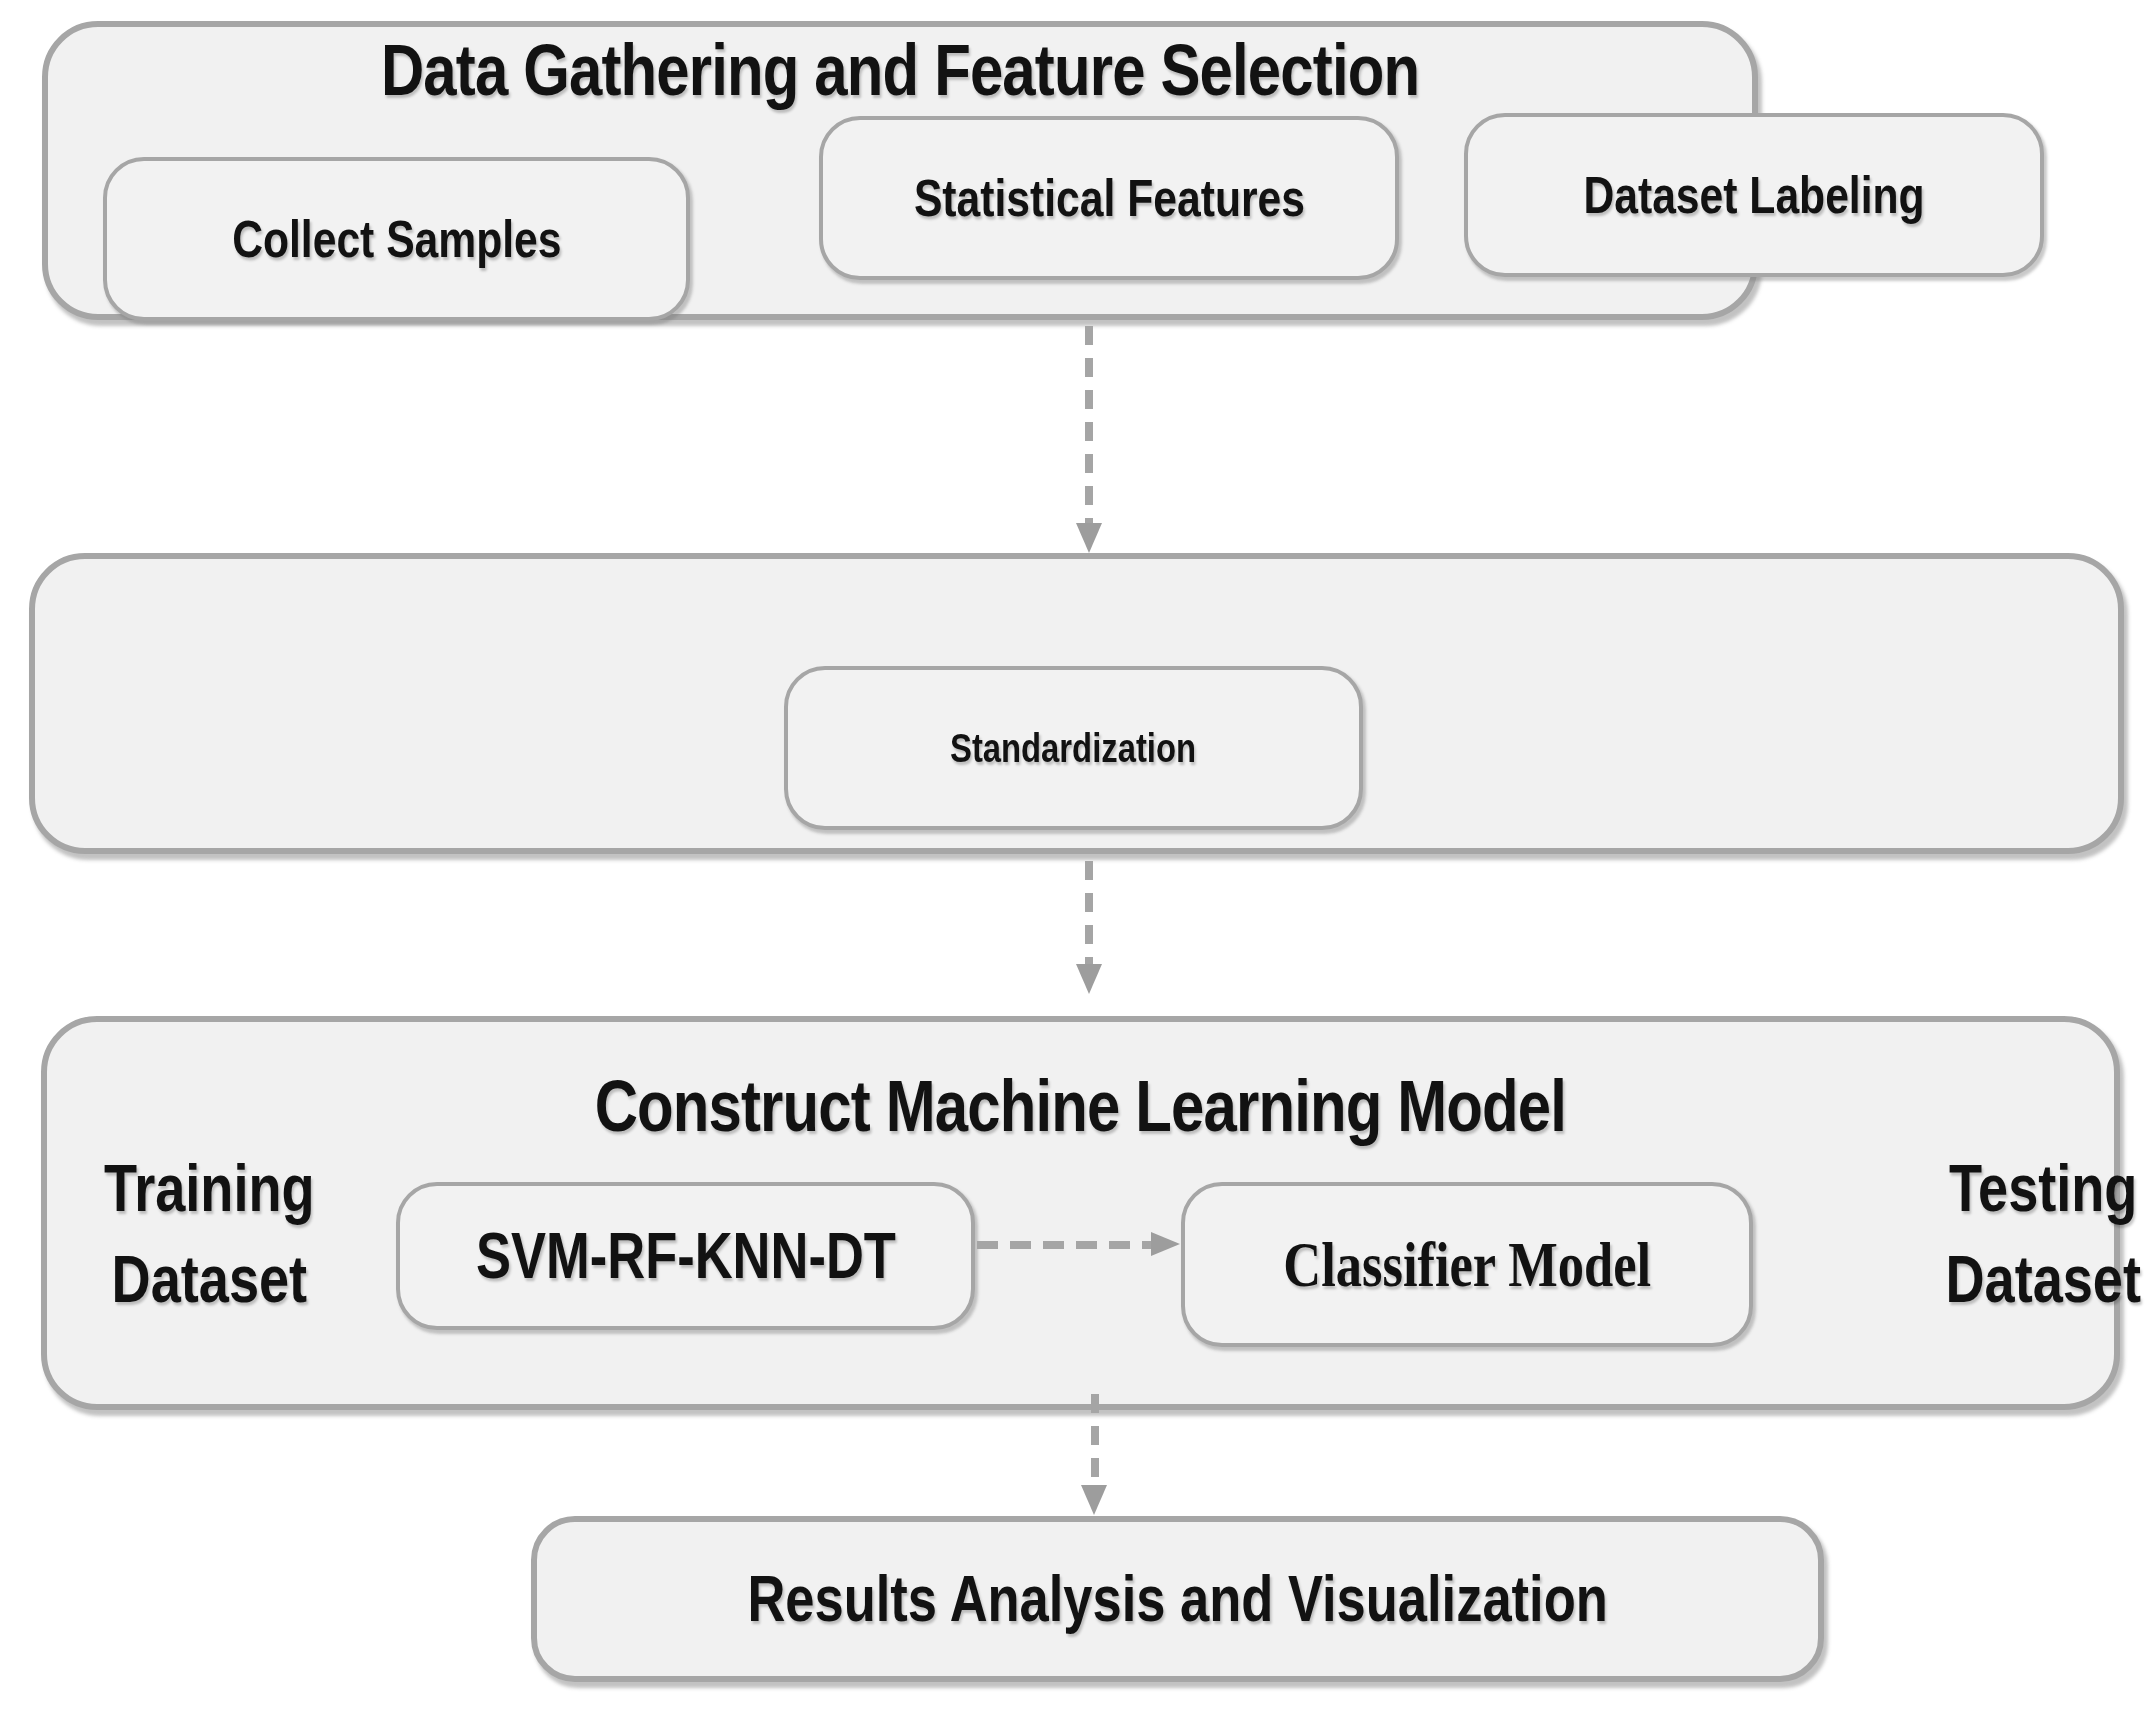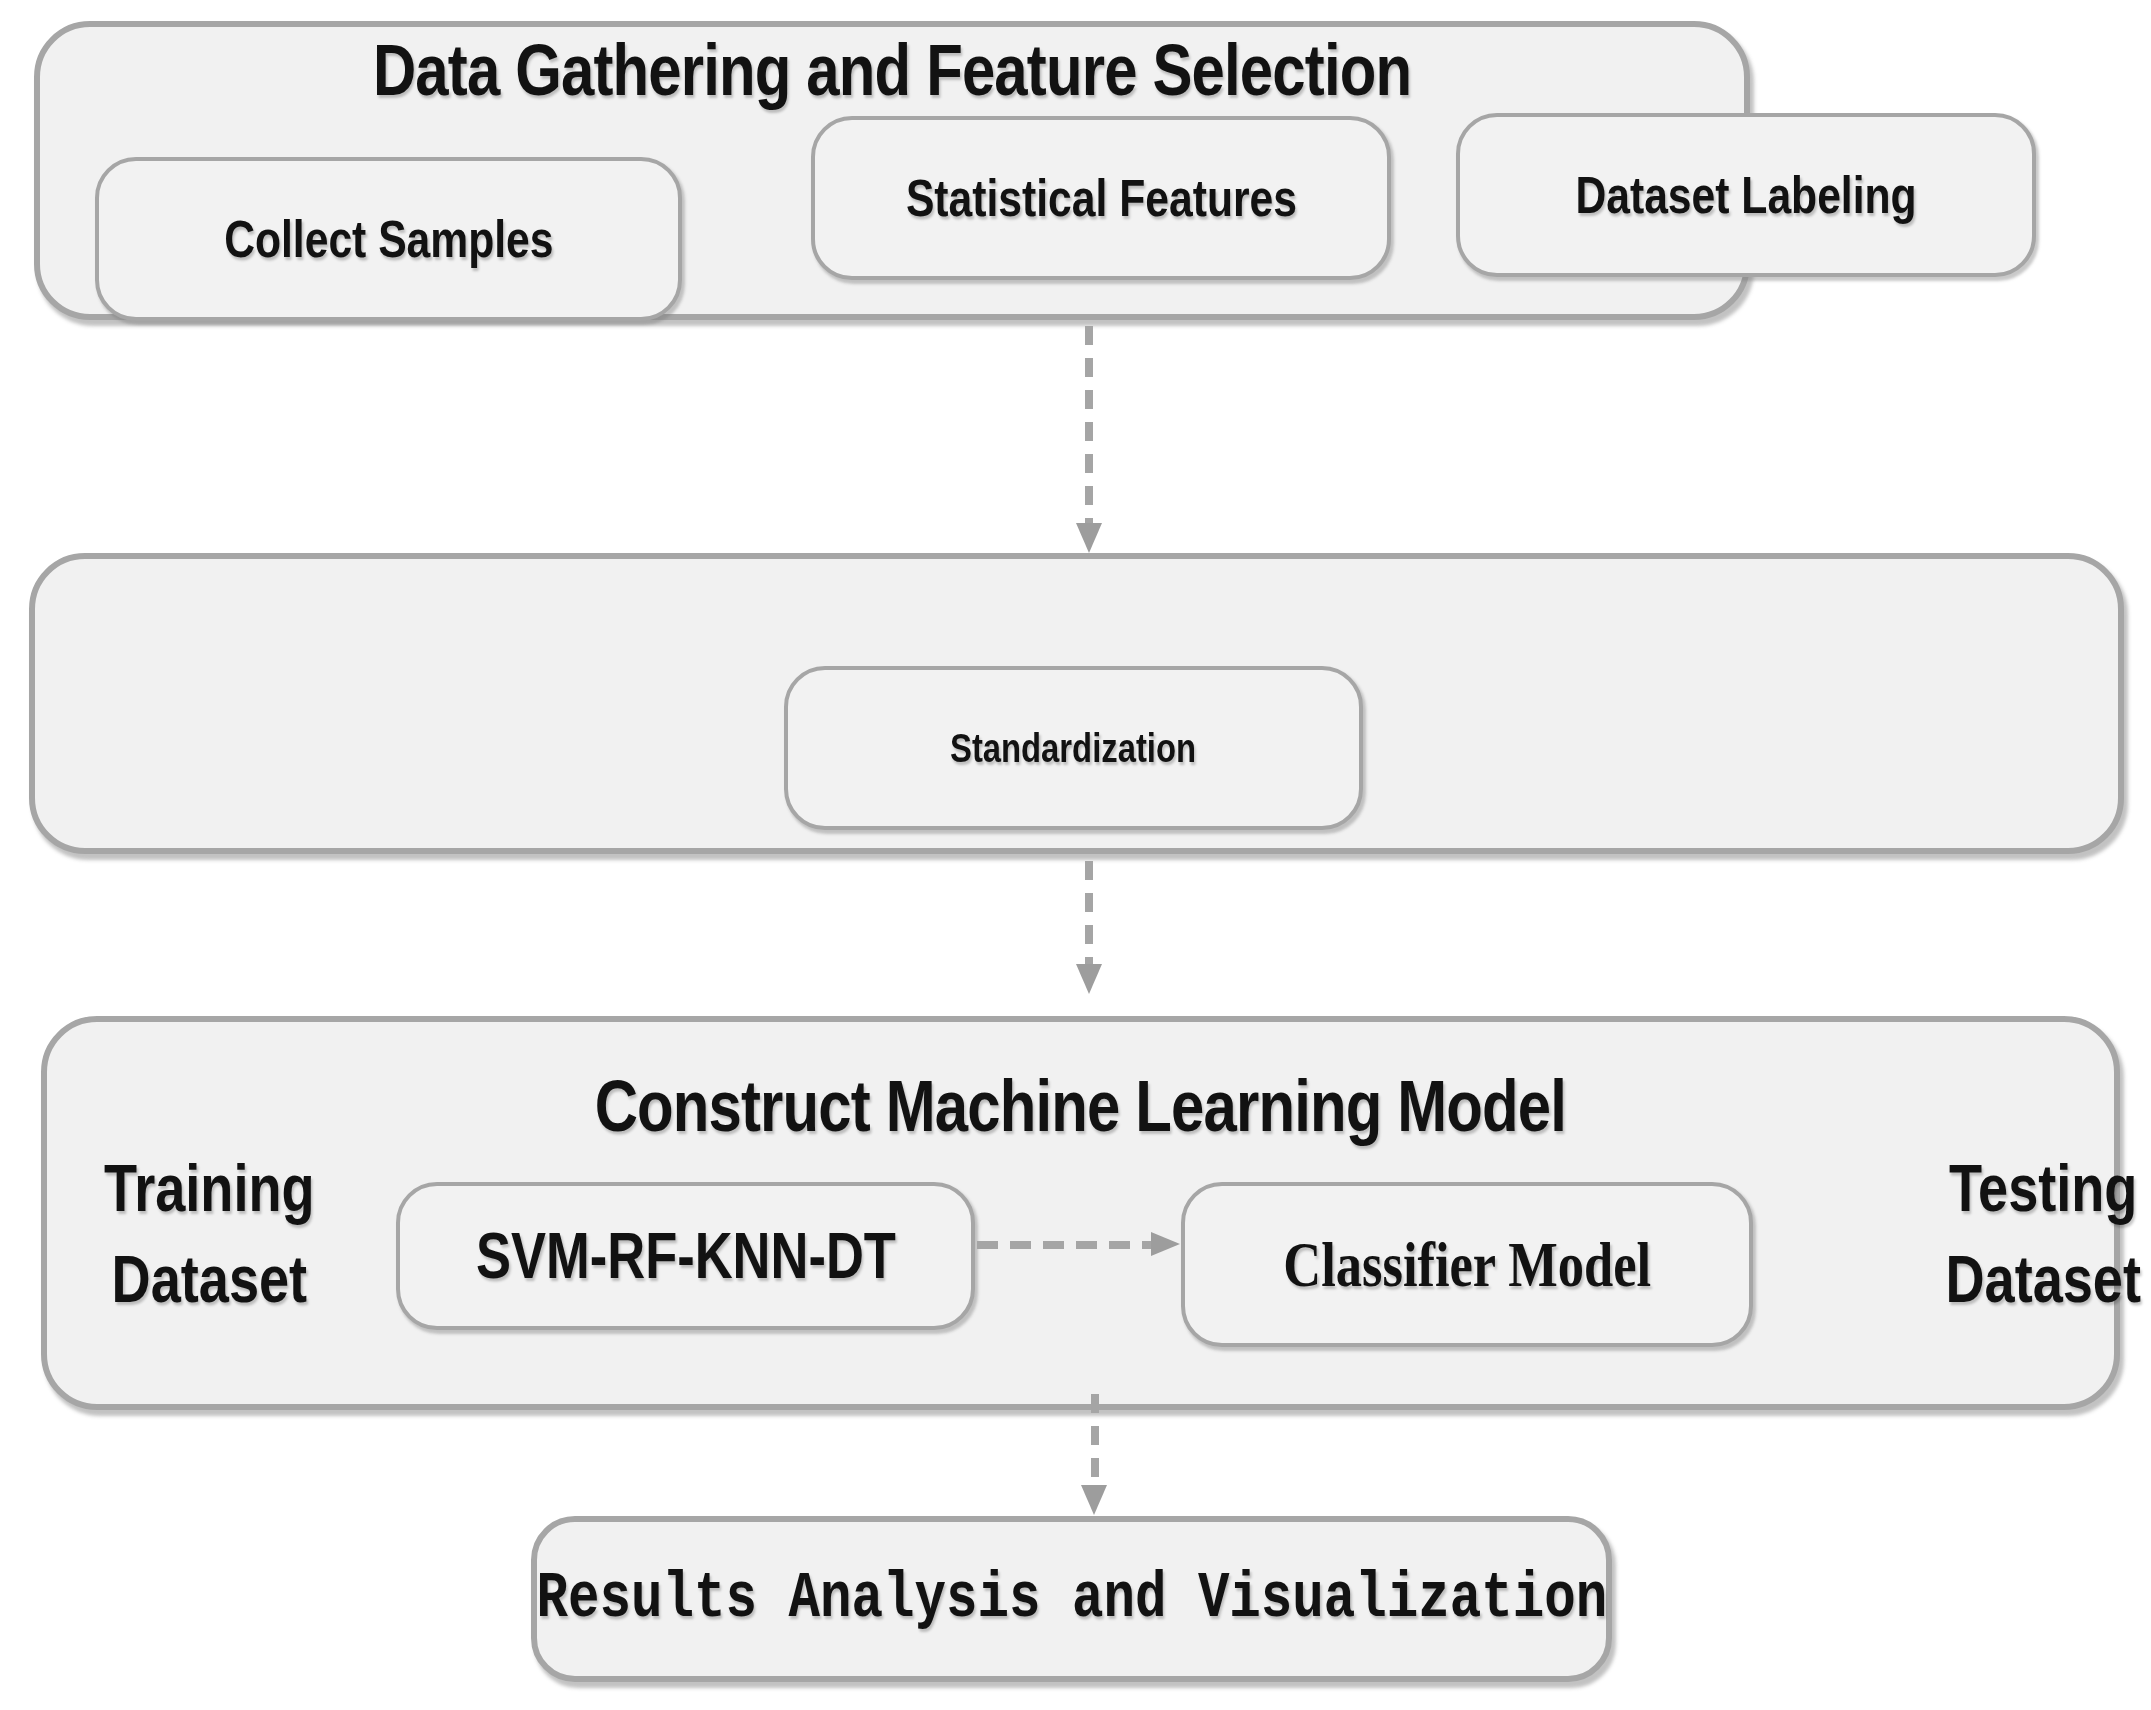--- a/index.html
+++ b/index.html
@@ -70,42 +70,41 @@
     border-right:13.5px solid transparent;
     border-top:30px solid #9d9d9d;
   }
   .head-right{
     position:absolute;width:0;height:0;
     border-top:12.6px solid transparent;
     border-bottom:12.6px solid transparent;
     border-left:29px solid #9d9d9d;
   }
   
-  #stage-1{left:34px;top:21px;width:1716px;height:299px;}
+  #stage-1{left:42px;top:21px;width:1716px;height:299px;}
   #stage-1 .stage-title{margin-top:1.9px;}
   #chip-collect{left:55px;top:86px;width:587px;height:164px;margin-top:44px;}
   #chip-statistical{left:771px;top:89px;width:580px;height:164px;}
   #chip-labeling{left:1416px;top:86px;width:580px;height:164px;}
 
   #stage-2{left:29px;top:553px;width:2095px;height:301px;}
   #stage-2 .stage-title{margin-top:14.5px;}
   #chip-standardization{left:749px;top:107px;width:579px;height:164px;}
 
   #stage-3{left:41px;top:994px;width:2079px;height:394px;margin-top:22px;}
   #stage-3 .stage-title{margin-top:43px;}
   #label-training{left:27px;top:121px;}
   #chip-svm{left:349px;top:160px;width:579px;height:148px;}
   #chip-classifier{left:1134px;top:160px;width:572px;height:165px;font-family:Liberation Serif, serif;}
   #label-testing{left:1861px;top:121px;}
 
   #stage-4{
-    left:531px;top:1516px;width:1081px;height:166px;
+    left:531px;top:1516px;width:1293px;height:166px;
     display:flex;align-items:center;justify-content:center;
     border-radius:44px;
-    font-family:Liberation Mono, monospace;
   }
   #stage-4 .results-title{
     font-weight:700;font-size:64px;white-space:nowrap;
     text-shadow:1.9px 2.9px 2.9px rgba(0,0,0,.22);
   }
 
   
   #arrow1-line{left:1085px;top:326px;height:199px;}
   #arrow1-head{left:1076px;top:523px;}
   #arrow2-line{left:1085px;top:861px;height:104px;}

